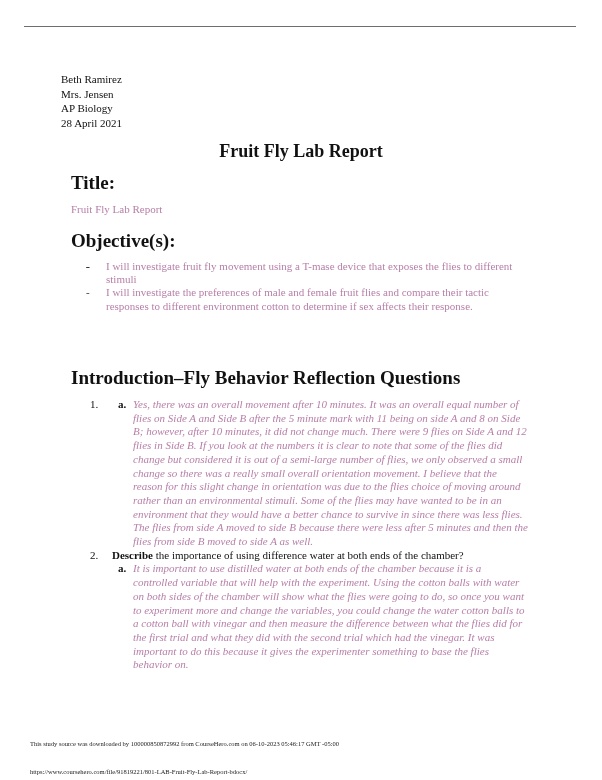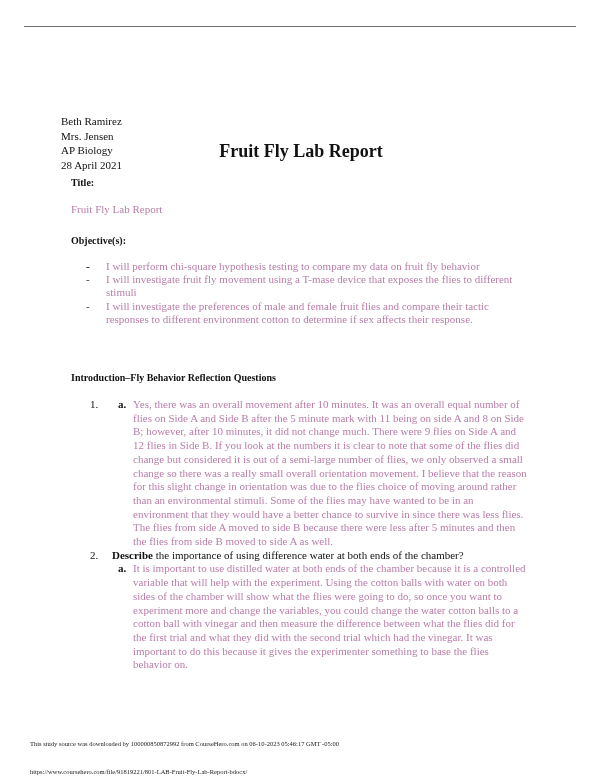--- a/index.html
+++ b/index.html
@@ -7,28 +7,28 @@
     width: 602px; height: 780px; position: relative; overflow: hidden;
     font-family: "Liberation Serif", "DejaVu Serif", serif;
     color: #111111;
   }
   .top-rule {
     position: absolute; left: 24px; top: 26px; width: 552px; height: 0;
     border-top: 1.5px solid #6e6e6e;
   }
   .header-block {
     position: absolute; left: 61px; top: 72px;
-    font-size: 11px; line-height: 14.5px; margin-top: 42px;
+    font-size: 11px; line-height: 14.5px;
   }
   .doc-title {
     position: absolute; left: 0; width: 602px; top: 140px; text-align: center;
     font-size: 18px; font-weight: bold; line-height: 22px;
   }
   .section-heading {
-    position: absolute; left: 71px; font-size: 10px; font-weight: bold; line-height: 16px;
+    position: absolute; left: 71px; font-size: 19px; font-weight: bold; line-height: 16px;
   }
   .pink { color: #b77fa9; }
   .title-value {
     position: absolute; left: 71px; top: 202px; font-size: 11px; line-height: 14px;
   }
   .objectives {
     position: absolute; left: 86px; top: 260px; width: 440px;
     font-size: 11px; line-height: 13.2px; margin: 0; padding: 0; list-style: none;
   }
   .objectives li { position: relative; padding-left: 20px; }
@@ -36,21 +36,21 @@
     position: absolute; left: 0; top: 0; color: #333;
   }
   .questions {
     position: absolute; left: 90px; top: 398px; width: 450px;
     font-size: 11px; line-height: 13.7px; margin: 0; padding: 0; list-style: none;
   }
   .q-item { position: relative; padding-left: 22px; }
   .q-num { position: absolute; left: 0; top: 0; }
   .answer { position: relative; padding-left: 43px; }
   .answer .a-label { position: absolute; left: 28px; top: 0; font-weight: bold; color: #111; }
-  .answer .a-text { display: block; width: 395px; }
+  .answer .a-text { display: block; width: 395px; font-style: italic; }
   .footer-source {
     position: absolute; left: 30px; top: 740px; font-size: 6.5px; line-height: 8px; color: #222;
   }
   .footer-url {
     position: absolute; left: 30px; top: 768px; font-size: 6.5px; line-height: 8px; color: #222;
   }
   b { font-weight: bold; }
 </style>
 </head>
 <body>
@@ -70,21 +70,20 @@
 <div class="title-value pink">Fruit Fly Lab Report</div>
 
 <div class="section-heading" style="top:233px;">Objective(s):</div>
 
 <ul class="objectives">
   <li>
     <span class="bullet">-</span>
   </li>
   <li>
     <span class="bullet">-</span>
-    <span class="pink">I will perform chi-square hypothesis testing to compare my data on fruit fly behavior</span>
   </li>
   <li>
     <span class="bullet">-</span>
     <span class="pink">I will investigate fruit fly movement using a T-mase device that exposes the flies to different stimuli</span>
   </li>
   <li>
     <span class="bullet">-</span>
     <span class="pink">I will investigate the preferences of male and female fruit flies and compare their tactic responses to different environment cotton to determine if sex affects their response.</span>
   </li>
 </ul>

